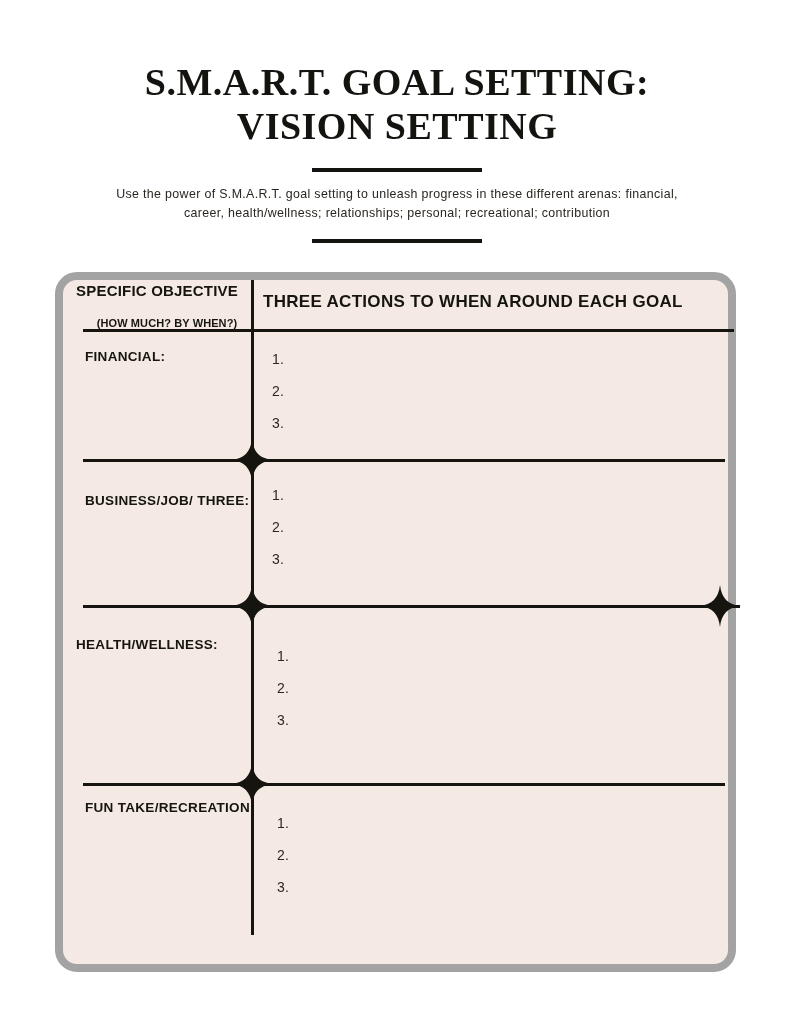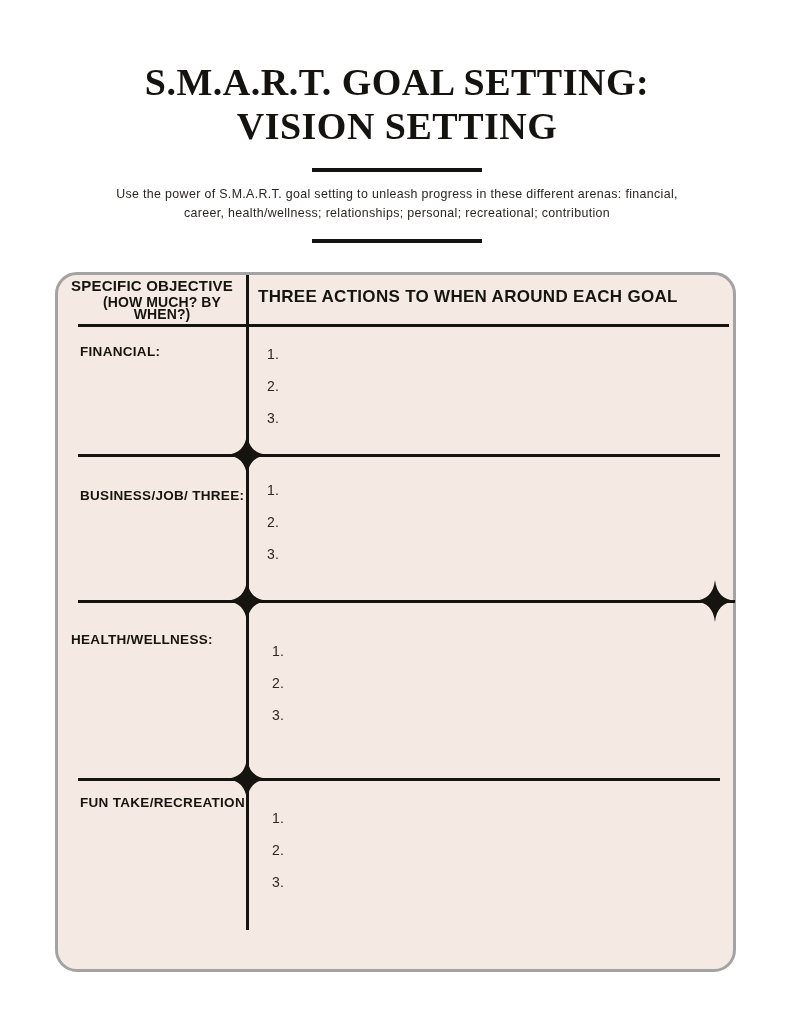--- a/index.html
+++ b/index.html
@@ -58,21 +58,21 @@
 
   
   .card {
     position: absolute;
     left: 55px;
     top: 272px;
     width: 681px;
     height: 700px;
     box-sizing: border-box;
     background: #F4EAE3;
-    border: 3px solid #a3a3a3;
+    border: 8px solid #a3a3a3;
     border-radius: 22px;
   }
 
   
   .v-divider {
     position: absolute;
     left: 188px;
     top: 0;
     width: 3px;
     height: 655px;
@@ -97,26 +97,26 @@
     box-sizing: border-box;
   }
   .th-left .th-main {
     font-size: 15px;
     font-weight: bold;
     line-height: 16.5px;
     letter-spacing: 0.2px;
     color: #16140f;
   }
   .th-left .th-sub {
-    font-size: 14px;
+    font-size: 11px;
     font-weight: bold;
     line-height: 12px;
     letter-spacing: 0.1px;
     color: #16140f;
-    margin-top: 1px;
+    margin-top: 17px;
     padding-left: 20px;
   }
   .th-right {
     position: absolute;
     left: 200px;
     top: 12px;
     font-size: 17px;
     font-weight: bold;
     letter-spacing: 0.3px;
     color: #16140f;

